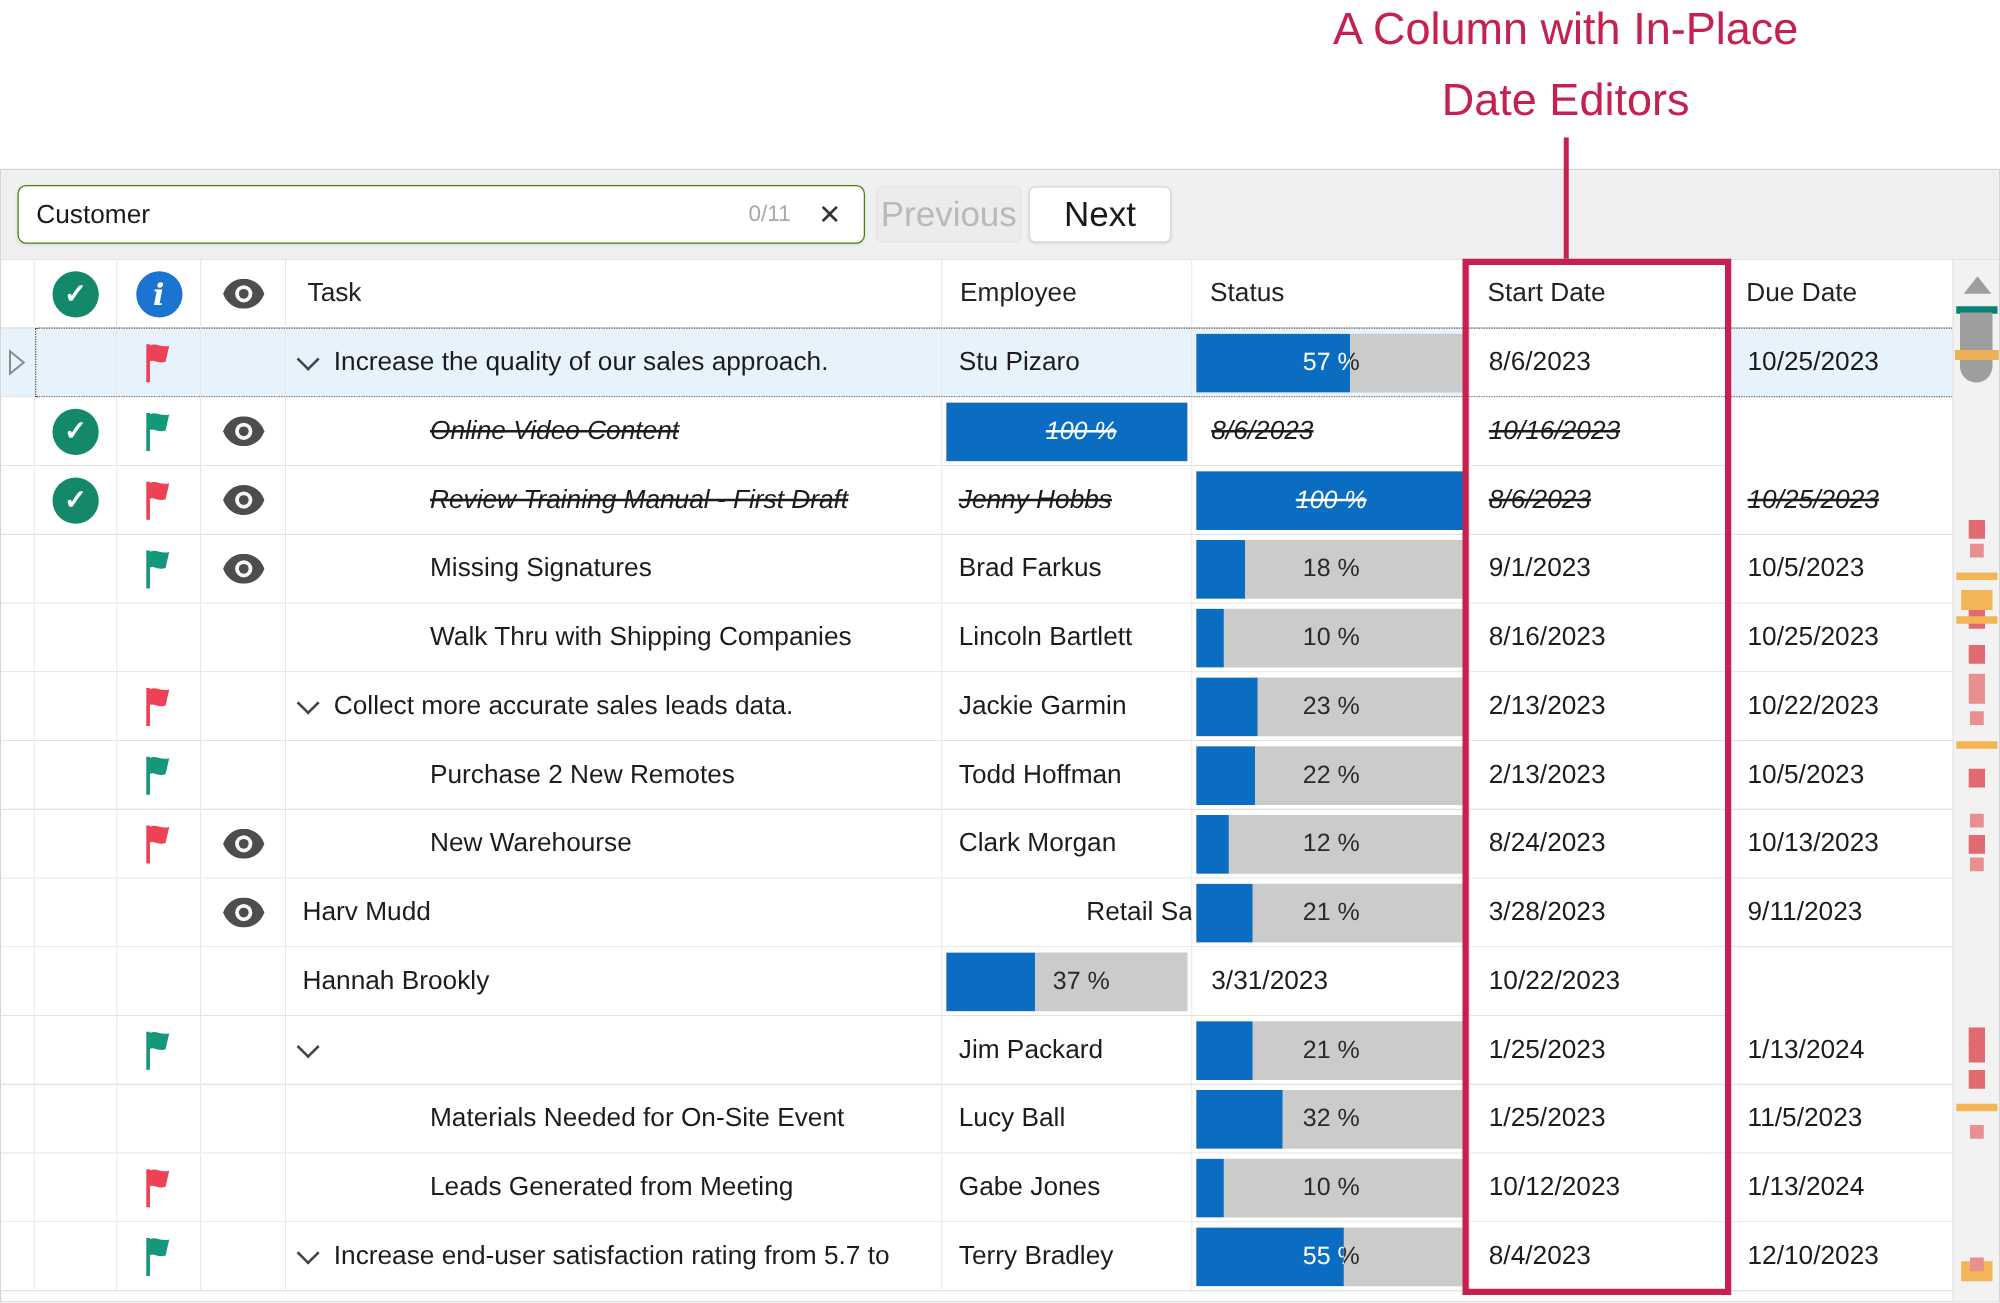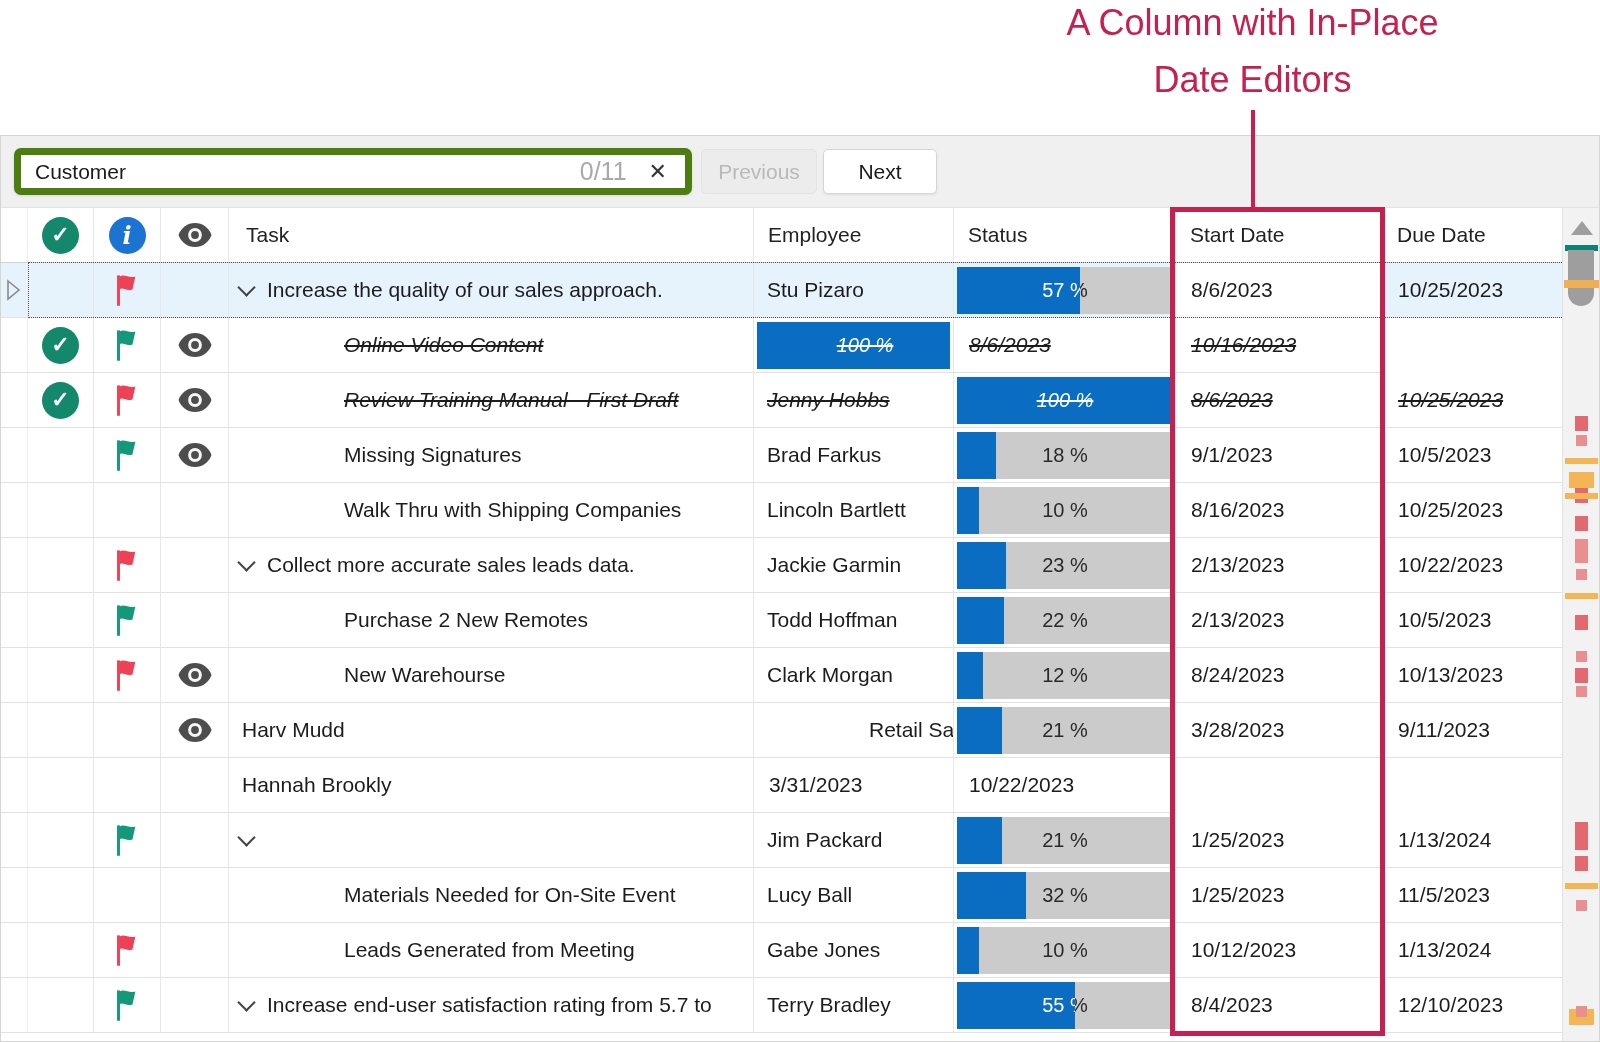--- a/index.html
+++ b/index.html
@@ -15,27 +15,27 @@
                  border:5px solid; z-index:55; pointer-events:none; }
 
   
   .panel { position:absolute; left:0; top:135px; width:1600px; height:907px;
            background:#fff; border:1px solid #d5d5d5; }
 
   
   .toolbar { position:absolute; left:0; top:0; width:100%; height:72px; background:#f0f0f0;
              border-bottom:1px solid #e2e2e2; }
   .searchbox { position:absolute; left:13px; top:12px; width:678px; height:47px; background:#fff;
-               border:7px solid #4d7c0f; border-radius:7px; box-shadow:0 1px 3px rgba(0,0,0,.10);
+               border:1px solid #4d7c0f; border-radius:7px; box-shadow:0 1px 3px rgba(0,0,0,.10);
                display:flex; align-items:center; }
   .searchbox .query { flex:1; border:0; outline:none; font-size:21px; color:#1a1a1a;
                       padding-left:14px; background:transparent; font-family:inherit; }
-  .searchbox .counter { color:#a9a9a9; font-size:25px; margin-right:22px; }
+  .searchbox .counter { color:#a9a9a9; font-size:18px; margin-right:22px; }
   .searchbox .clear { color:#333; font-size:22px; margin-right:18px; cursor:pointer; line-height:1; }
-  .btn { position:absolute; top:13px; height:45px; border-radius:5px; font-size:21px;
+  .btn { position:absolute; top:13px; height:45px; border-radius:5px; font-size:28px;
          display:flex; align-items:center; justify-content:center; font-family:inherit; }
   .btn-prev { left:700px; width:116px; background:#ececec; color:#b9b9b9; border:1px solid #e4e4e4; }
   .btn-next { left:822px; width:114px; background:#fff; color:#1a1a1a; border:1px solid #d6d6d6;
               box-shadow:0 1px 2px rgba(0,0,0,.08); }
 
   
   .grid { position:absolute; left:0; top:72px; width:1563px; background:#fff; }
   .hrow, .row { display:grid; grid-template-columns:27px 66px 67px 68px 525px 200px 222px 207px 181px;
                 height:55px; position:relative; background:#fff; }
   .cell { border-right:1px solid #e7e7e7; border-bottom:1px solid #e2e2e2; position:relative;
@@ -514,20 +514,28 @@
       </svg>
     </div>
     <div class="cell c-icon">
       <svg class="eye-svg" viewBox="0 0 24 16" style="visibility: hidden;">
         <path d="M12 0C7 0 2.8 3 1 8c1.8 5 6 8 11 8s9.2-3 11-8C21.2 3 17 0 12 0z" fill="#4d4d4d"></path>
         <circle cx="12" cy="8" r="4.6" fill="#f7f7f7"></circle>
               <circle cx="12" cy="8" r="2.6" fill="#4d4d4d"></circle>
       </svg>
     </div>
     <div class="cell c-emp">Hannah Brookly</div>
+    <div class="cell c-status">
+      <div class="track">
+        <span class="pct-abs pct-dark">37 %</span>
+        <div class="fill" style="width: 37%;">
+          <span class="pct-abs pct-light">37 %</span>
+        </div>
+      </div>
+    </div>
     <div class="cell c-start">3/31/2023</div>
     <div class="cell c-due">10/22/2023</div>
   </div>
 
   <div class="row parent">
     <div class="cell c-ind">
       <svg class="tri-svg" viewBox="0 0 16 22" style="visibility: hidden;">
         <path d="M2 2 L13 11 L2 20 Z" fill="none" stroke="#8a8a8a" stroke-width="1.6"></path>
       </svg>
     </div>

